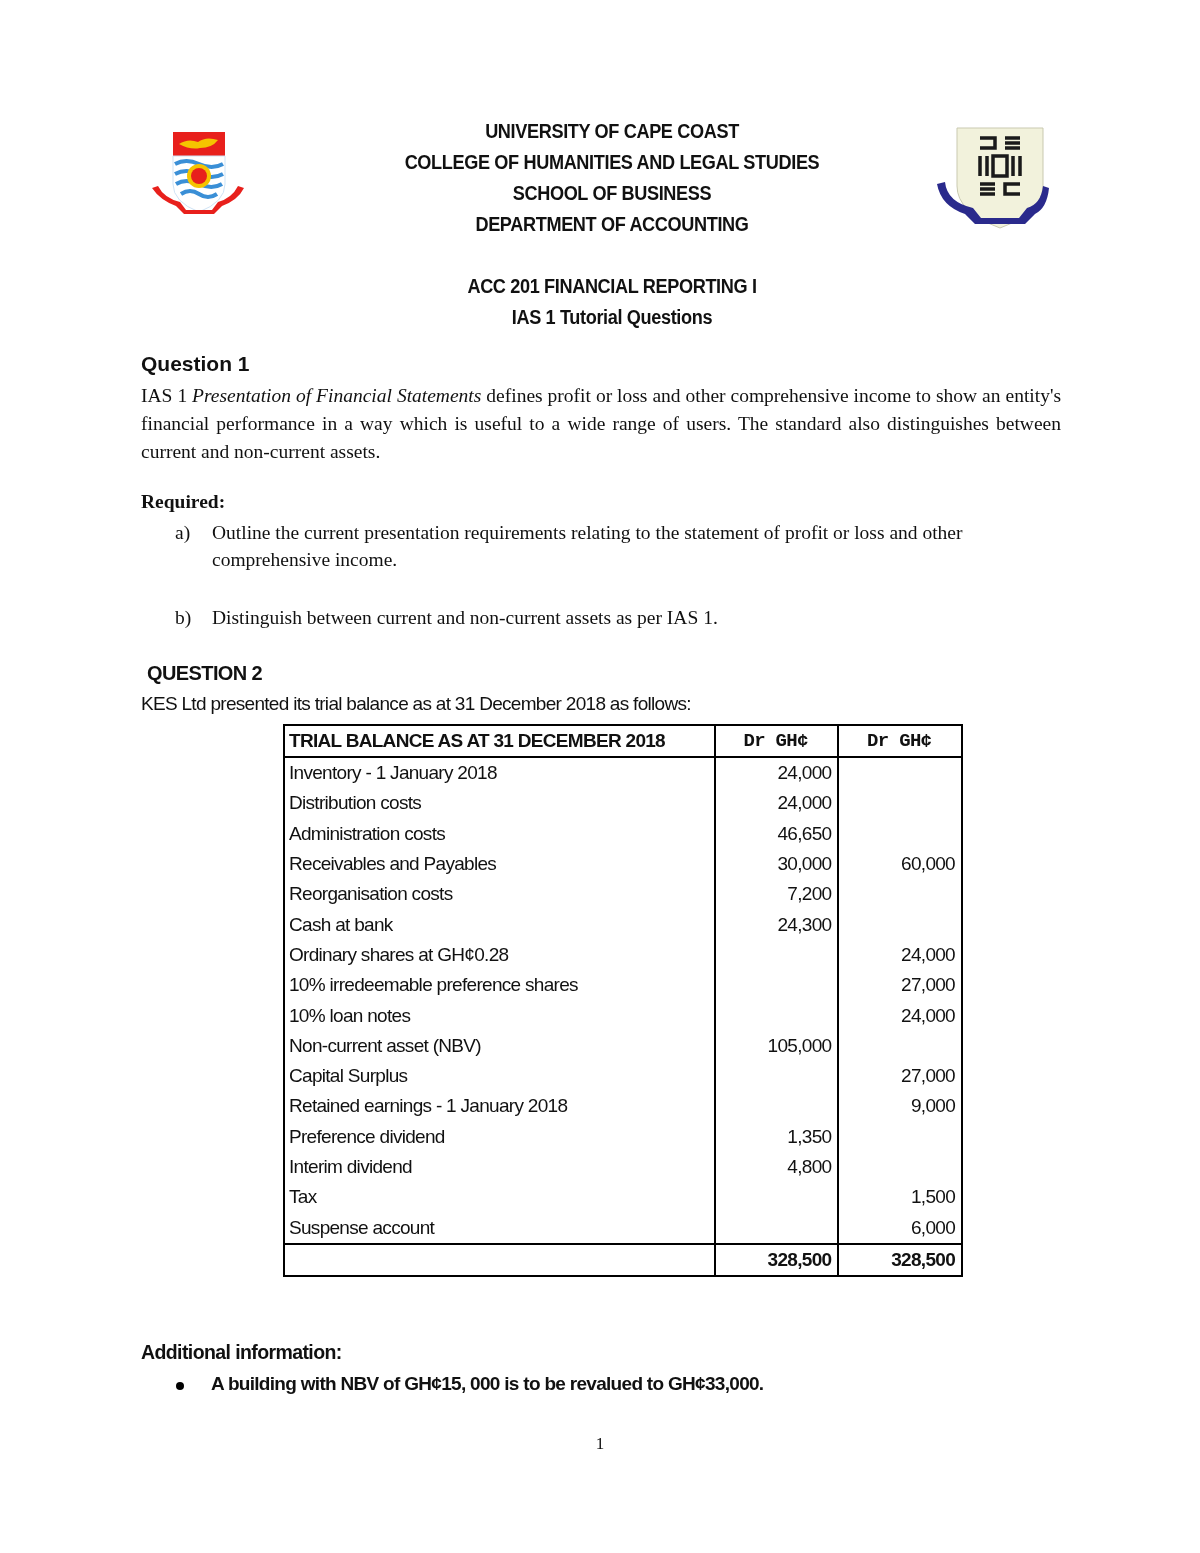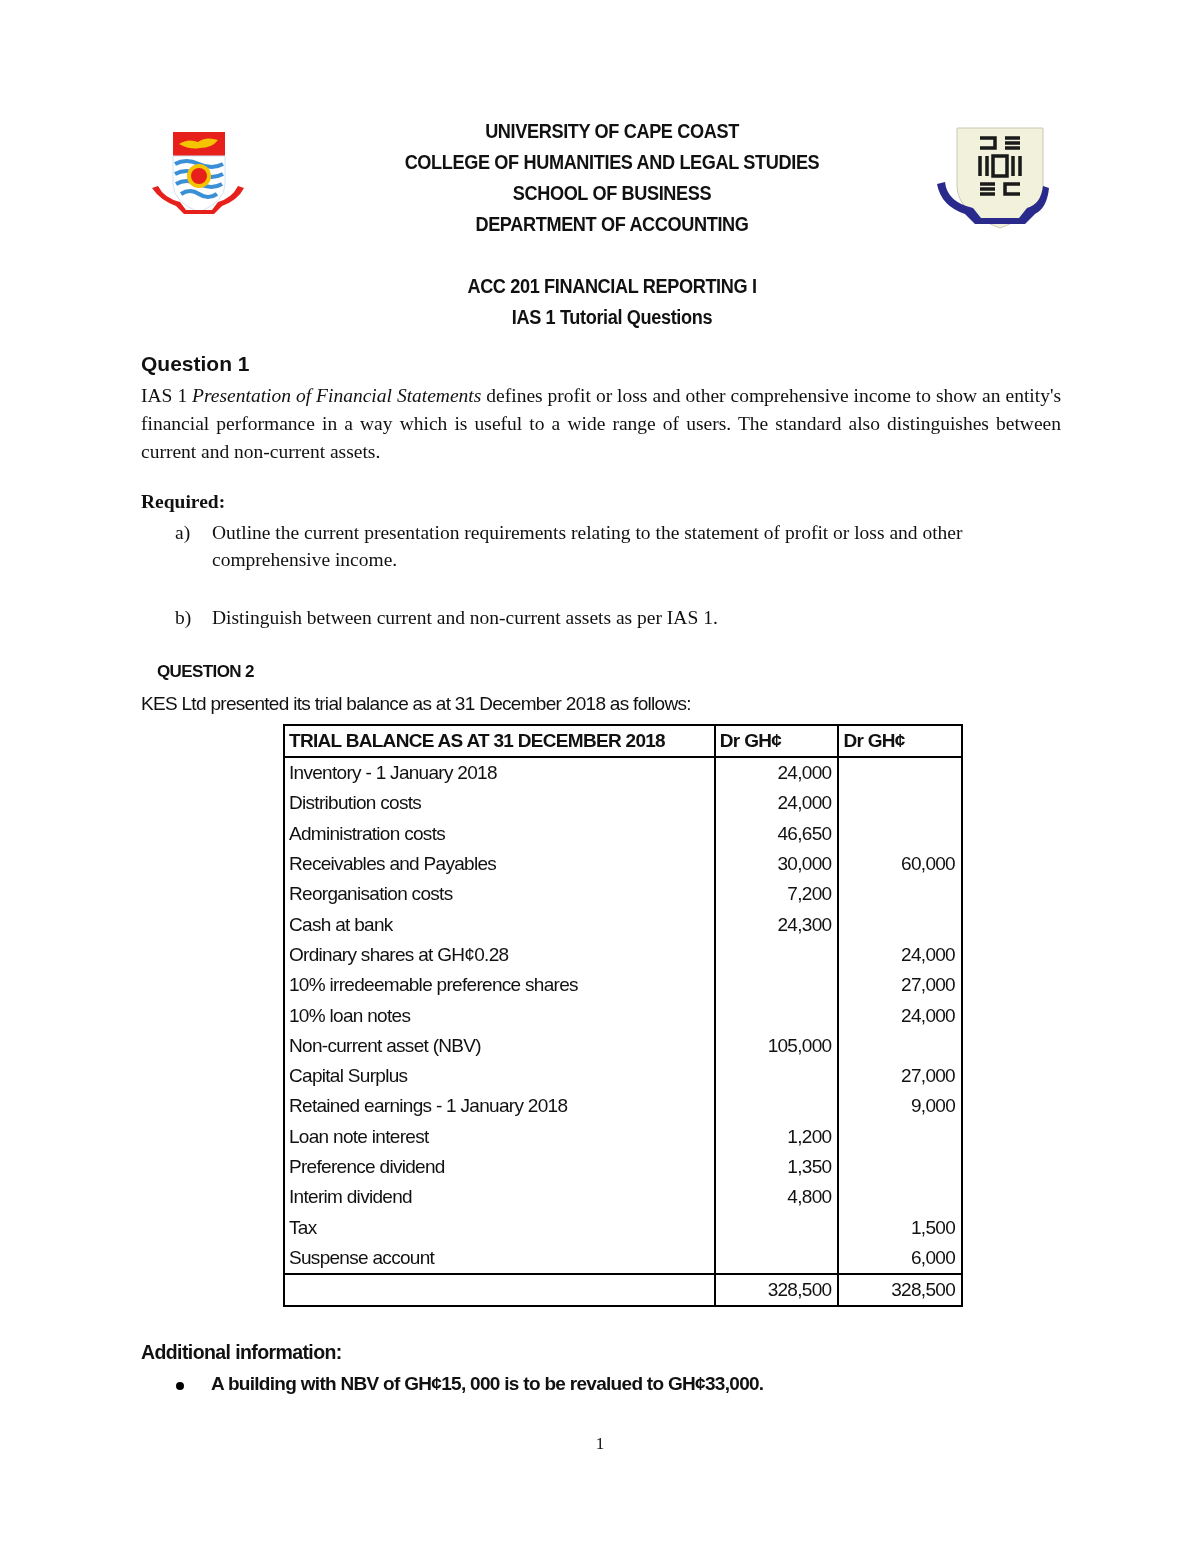--- a/index.html
+++ b/index.html
@@ -12,32 +12,32 @@
     .header-line { font-family: "Liberation Sans", sans-serif; font-weight: bold; font-size: 19.5px; line-height: 31px; letter-spacing: -0.4px; transform: scaleX(0.93); }
     .header-block .spacer { height: 31px; }
 
     .q1-title { position: absolute; left: 141px; top: 352px; font-family: Liberation Sans, sans-serif; font-weight: bold; font-size: 21px; }
     .q1-body { position: absolute; left: 141px; top: 382px; width: 920px; font-family: "Liberation Serif", serif; font-size: 19.5px; line-height: 28px; text-align: justify; }
     .required-title { position: absolute; left: 141px; top: 491px; font-family: "Liberation Serif", serif; font-weight: bold; font-size: 19.5px; }
     .req-item { position: absolute; left: 175px; width: 890px; font-family: "Liberation Serif", serif; font-size: 19.5px; line-height: 27px; }
     .req-item .marker { position: absolute; left: 0; top: 0; }
     .req-item .text { margin-left: 37px; display: block; }
 
-    .q2-title { position: absolute; left: 157px; top: 662px; font-family: "Liberation Sans", sans-serif; font-weight: bold; font-size: 17px; letter-spacing: -0.6px; }
+    .q2-title { position: absolute; left: 147px; top: 662px; font-family: "Liberation Sans", sans-serif; font-weight: bold; font-size: 20px; letter-spacing: -0.6px; }
     .q2-intro { position: absolute; left: 141px; top: 693px; font-family: "Liberation Sans", sans-serif; font-size: 19px; letter-spacing: -0.7px; }
 
     table.tb { position: absolute; left: 283px; top: 724px; width: 680px; border-collapse: collapse; font-family: "Liberation Sans", sans-serif; font-size: 19px; letter-spacing: -0.7px; }
     table.tb td, table.tb th { padding: 0 6px 0 4px; height: 30.3px; line-height: 30px; white-space: nowrap; }
     table.tb { border: 2px solid #000; }
     table.tb th { font-weight: bold; border-bottom: 2px solid #000; text-align: left; height: 30px; }
-    table.tb th.num { text-align: left; }
+    table.tb th.num { text-align: center; font-family: Liberation Mono, monospace; }
     table.tb .c1 { width: 430px; }
     table.tb .c2 { width: 124px; border-left: 2px solid #000; text-align: right; }
     table.tb .c3 { width: 124px; border-left: 2px solid #000; text-align: right; }
-    table.tb tr.total td { border-top: 2px solid #000; font-weight: normal; }
+    table.tb tr.total td { border-top: 2px solid #000; font-weight: bold; }
 
     .addl-title { position: absolute; left: 141px; top: 1341px; font-family: "Liberation Sans", sans-serif; font-weight: bold; font-size: 19.5px; letter-spacing: -0.6px; }
     .bullet-item { position: absolute; left: 176px; top: 1373px; font-family: "Liberation Sans", sans-serif; font-size: 19px; letter-spacing: -0.7px; }
     .bullet-item .dot { position: absolute; left: 0; top: 9px; width: 8px; height: 8px; background: #000; border-radius: 50%; }
     .bullet-item .text { margin-left: 35px; font-weight: bold; }
 
     .page-number { position: absolute; left: 0; width: 1200px; top: 1434px; text-align: center; font-family: "Liberation Serif", serif; font-size: 17px; }
   </style>
 </head>
 <body>
@@ -161,25 +161,20 @@
         <td class="c1">Capital Surplus</td>
         <td class="c2"></td>
         <td class="c3">27,000</td>
       </tr>
     <tr>
         <td class="c1">Retained earnings - 1 January 2018</td>
         <td class="c2"></td>
         <td class="c3">9,000</td>
       </tr>
     <tr>
-        <td class="c1">Loan note interest</td>
-        <td class="c2">1,200</td>
-        <td class="c3"></td>
-      </tr>
-    <tr>
         <td class="c1">Preference dividend</td>
         <td class="c2">1,350</td>
         <td class="c3"></td>
       </tr>
     <tr>
         <td class="c1">Interim dividend</td>
         <td class="c2">4,800</td>
         <td class="c3"></td>
       </tr>
     <tr>

